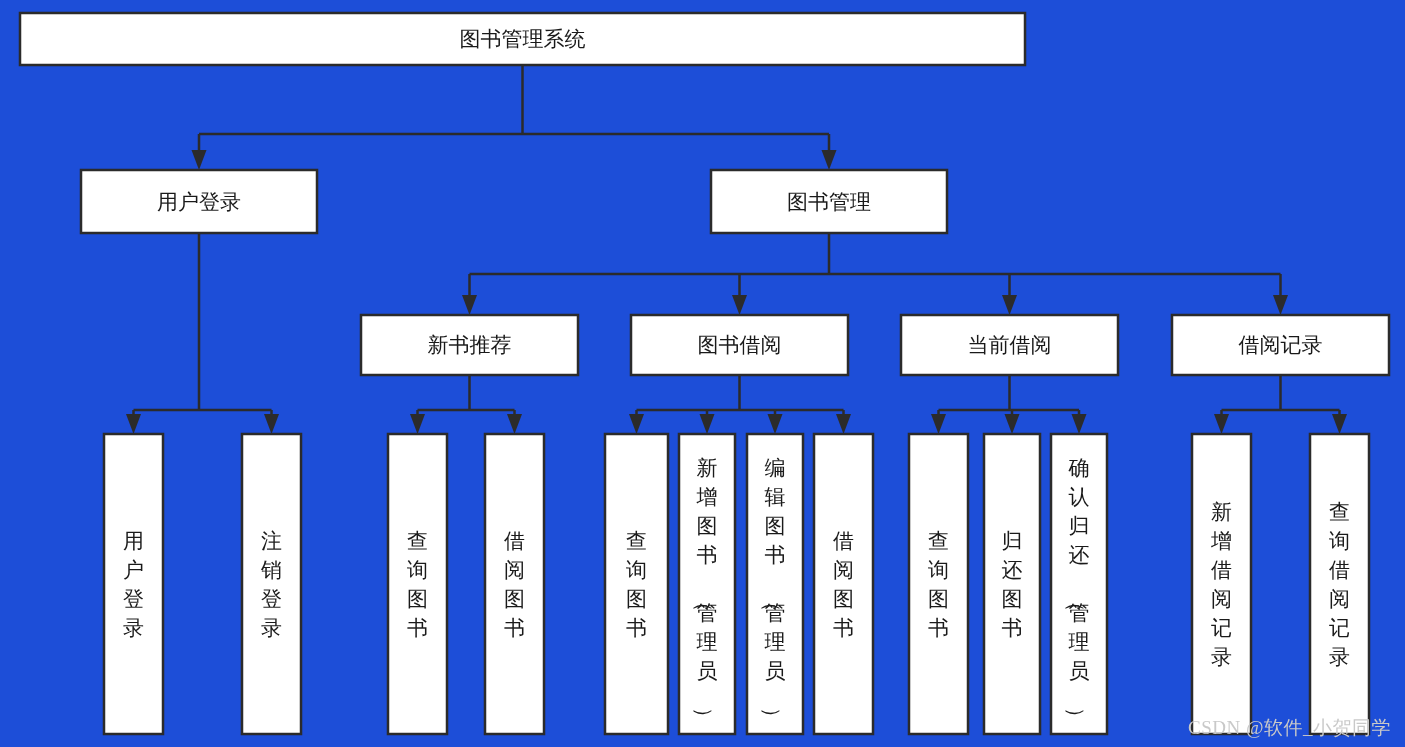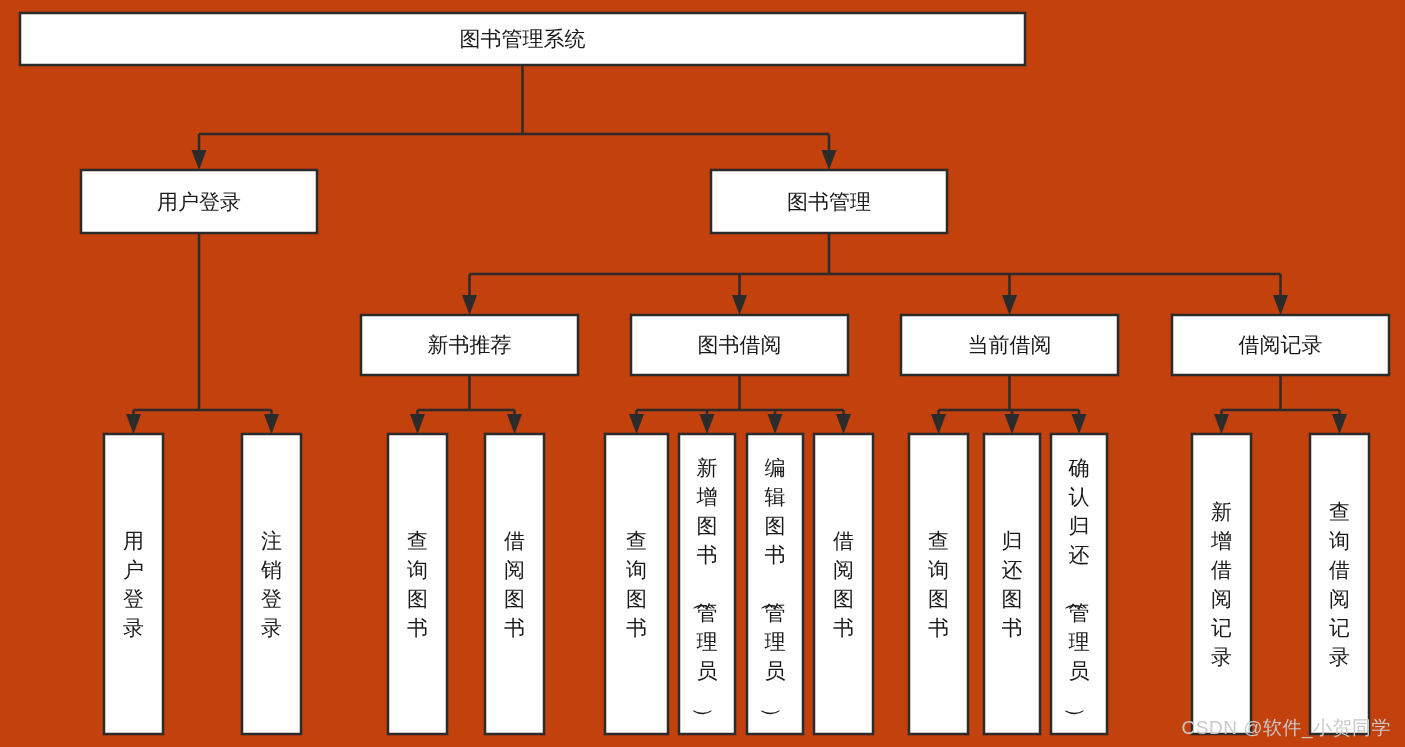--- a/index.html
+++ b/index.html
@@ -10,21 +10,21 @@
   body {
     width: 1405px;
     height: 747px;
     overflow: hidden;
     font-family: "DejaVu Sans", "Liberation Sans", sans-serif;
   }
   #diagram-root {
     position: relative;
     width: 1405px;
     height: 747px;
-    background: #c2410c;
+    background: #1d4ed8;
   }
   svg#flowchart {
     position: absolute;
     top: 0;
     left: 0;
     width: 1405px;
     height: 747px;
   }
   .node-box {
     fill: #ffffff;
@@ -51,21 +51,21 @@
   .leaf-label {
     font-family: "DejaVu Sans", "Liberation Sans", sans-serif;
     fill: #1a1a1a;
     font-size: 21px;
     text-anchor: middle;
   }
   .watermark {
     position: absolute;
     right: 14px;
     bottom: 6px;
-    font-family: Liberation Sans, sans-serif;
+    font-family: Liberation Serif, serif;
     font-size: 19px;
     color: #c9c9c9;
     white-space: nowrap;
     letter-spacing: 0.5px;
   }
 </style>
 </head>
 <body>
 
 <div id="diagram-root">

